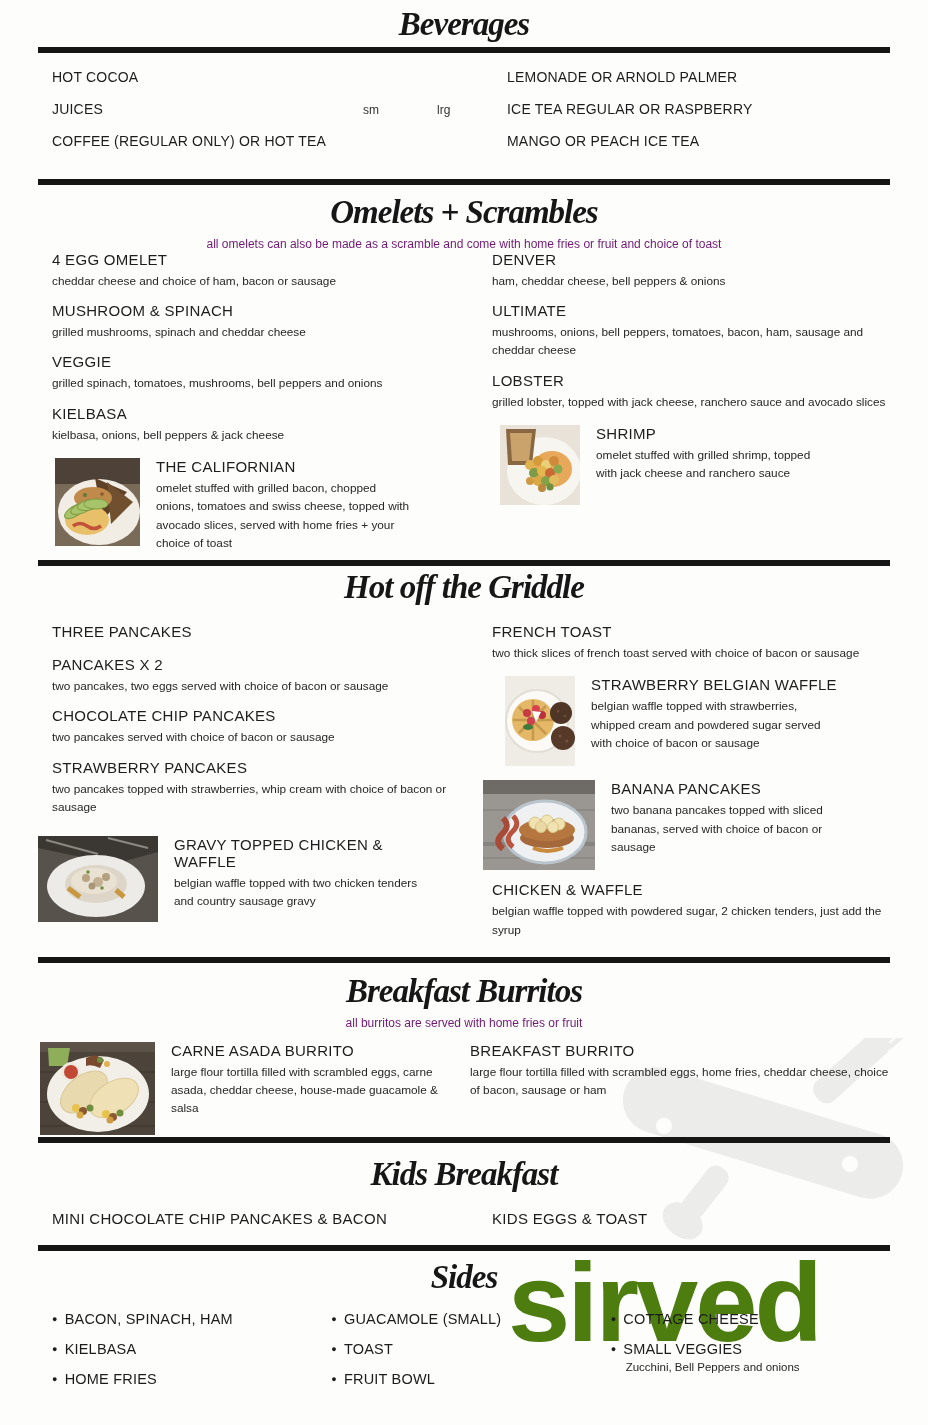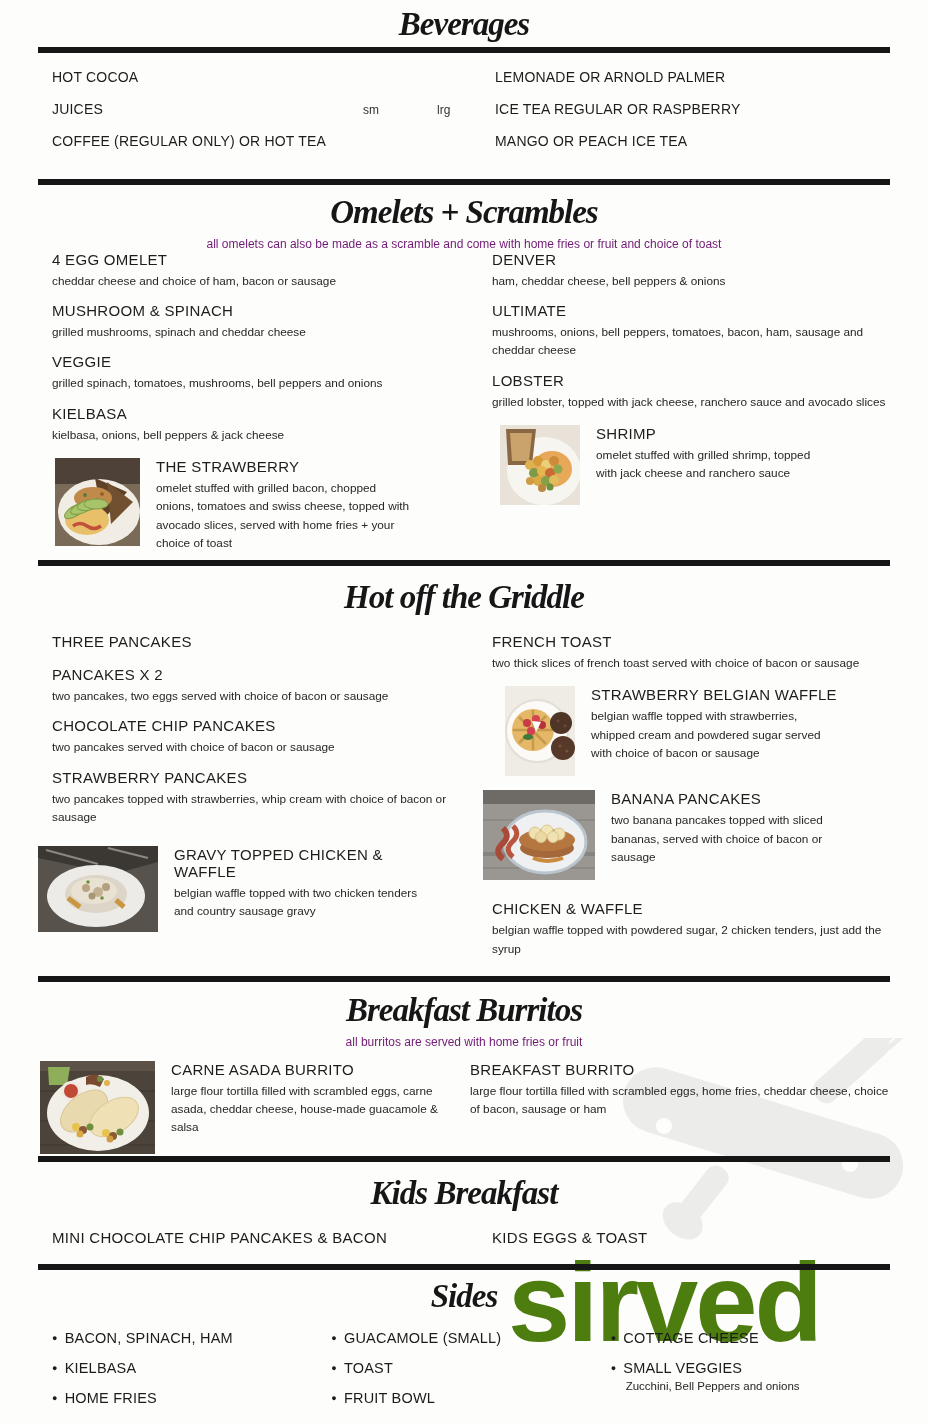--- a/index.html
+++ b/index.html
@@ -15,21 +15,21 @@
   }
   .section-title { font-size:33px; line-height:1.15; }
   .bar { height:6px; background:#161616; margin:0 38px; }
   .subtitle { text-align:center; font-size:12px; color:#701a75; }
 
   
   .bev-rows { padding:16px 38px 14px 52px; }
   .bev-row { display:flex; align-items:baseline; height:32px; }
   .bev-left { width:311px; font-size:14px; letter-spacing:0.2px; }
   .bev-sm { width:74px; font-size:12px; color:#333; }
-  .bev-lg { width:58px; font-size:12px; color:#333; }
+  .bev-lg { width:70px; font-size:12px; color:#333; }
   .bev-right { flex:1; font-size:14px; letter-spacing:0.2px; }
 
   
   .two-col { display:flex; padding:0 38px 0 52px; }
   .col-l { width:440px; }
   .col-r { flex:1; }
   .item { margin-bottom:12px; }
   .item-name { font-size:15px; letter-spacing:0.3px; color:#1d1d1d; }
   .item-desc { font-size:11.8px; color:#262626; margin-top:4px; line-height:1.55; }
   .photo-item { display:flex; gap:16px; margin-top:14px; }
@@ -148,21 +148,21 @@
                 <path d="M18 68 q7 -5 14 0 q7 5 14 0" stroke="#c2513b" stroke-width="3.5" fill="none"></path>
                 <g fill="#a8c46a" stroke="#7f9c45" stroke-width="1">
                   <ellipse cx="20" cy="53" rx="12" ry="5" transform="rotate(-32 20 53)"></ellipse>
                   <ellipse cx="27" cy="50" rx="12" ry="5" transform="rotate(-22 27 50)"></ellipse>
                   <ellipse cx="34" cy="47" rx="12" ry="5" transform="rotate(-12 34 47)"></ellipse>
                   <ellipse cx="41" cy="46" rx="12" ry="5"></ellipse>
                 </g>
               </svg>
             </span>
             <div style="width:260px;">
-              <div class="item-name">THE STRAWBERRY</div>
+              <div class="item-name">THE CALIFORNIAN</div>
               <div class="item-desc">omelet stuffed with grilled bacon, chopped onions, tomatoes and swiss cheese, topped with avocado slices, served with home fries + your choice of toast</div>
             </div>
           </div>
         </div>
         <div class="col-r">
           <div class="item">
             <div class="item-name">DENVER</div>
             <div class="item-desc">ham, cheddar cheese, bell peppers &amp; onions</div>
           </div>
           <div class="item">
@@ -201,21 +201,21 @@
               <div class="item-name">SHRIMP</div>
               <div class="item-desc">omelet stuffed with grilled shrimp, topped with jack cheese and ranchero sauce</div>
             </div>
           </div>
         </div>
       </div>
       <div class="bar" style="margin-top:8px;"></div>
     </div>
 
     <div>
-      <div class="script section-title" style="padding-top:13px;">Hot off the Griddle</div>
+      <div class="script section-title" style="padding-top:3px;">Hot off the Griddle</div>
       <div class="two-col" style="margin-top:16px;justify-content:center;">
         <div class="col-l">
           <div class="item" style="margin-bottom:16px;">
             <div class="item-name">THREE PANCAKES</div>
           </div>
           <div class="item">
             <div class="item-name">PANCAKES X 2</div>
             <div class="item-desc">two pancakes, two eggs served with choice of bacon or sausage</div>
           </div>
           <div class="item">
@@ -300,21 +300,21 @@
                 <circle cx="58" cy="47" r="5.5" fill="#ead9a4" stroke="#d9c68a"></circle>
                 <circle cx="70" cy="47" r="5.5" fill="#f0e2b2" stroke="#d9c68a"></circle>
                 <path d="M50 68 q14 6 30 0" stroke="#c98a3e" stroke-width="4" fill="none"></path>
               </svg>
             </span>
             <div style="width:250px;">
               <div class="item-name">BANANA PANCAKES</div>
               <div class="item-desc">two banana pancakes topped with sliced bananas, served with choice of bacon or sausage</div>
             </div>
           </div>
-          <div class="item" style="margin-top:20px;">
+          <div class="item" style="margin-top:11px;">
             <div class="item-name">CHICKEN &amp; WAFFLE</div>
             <div class="item-desc">belgian waffle topped with powdered sugar, 2 chicken tenders, just add the syrup</div>
           </div>
         </div>
       </div>
       <div class="bar" style="margin-top:6px;"></div>
     </div>
 
     <div>
       <div class="script section-title" style="padding-top:10px;">Breakfast Burritos</div>

